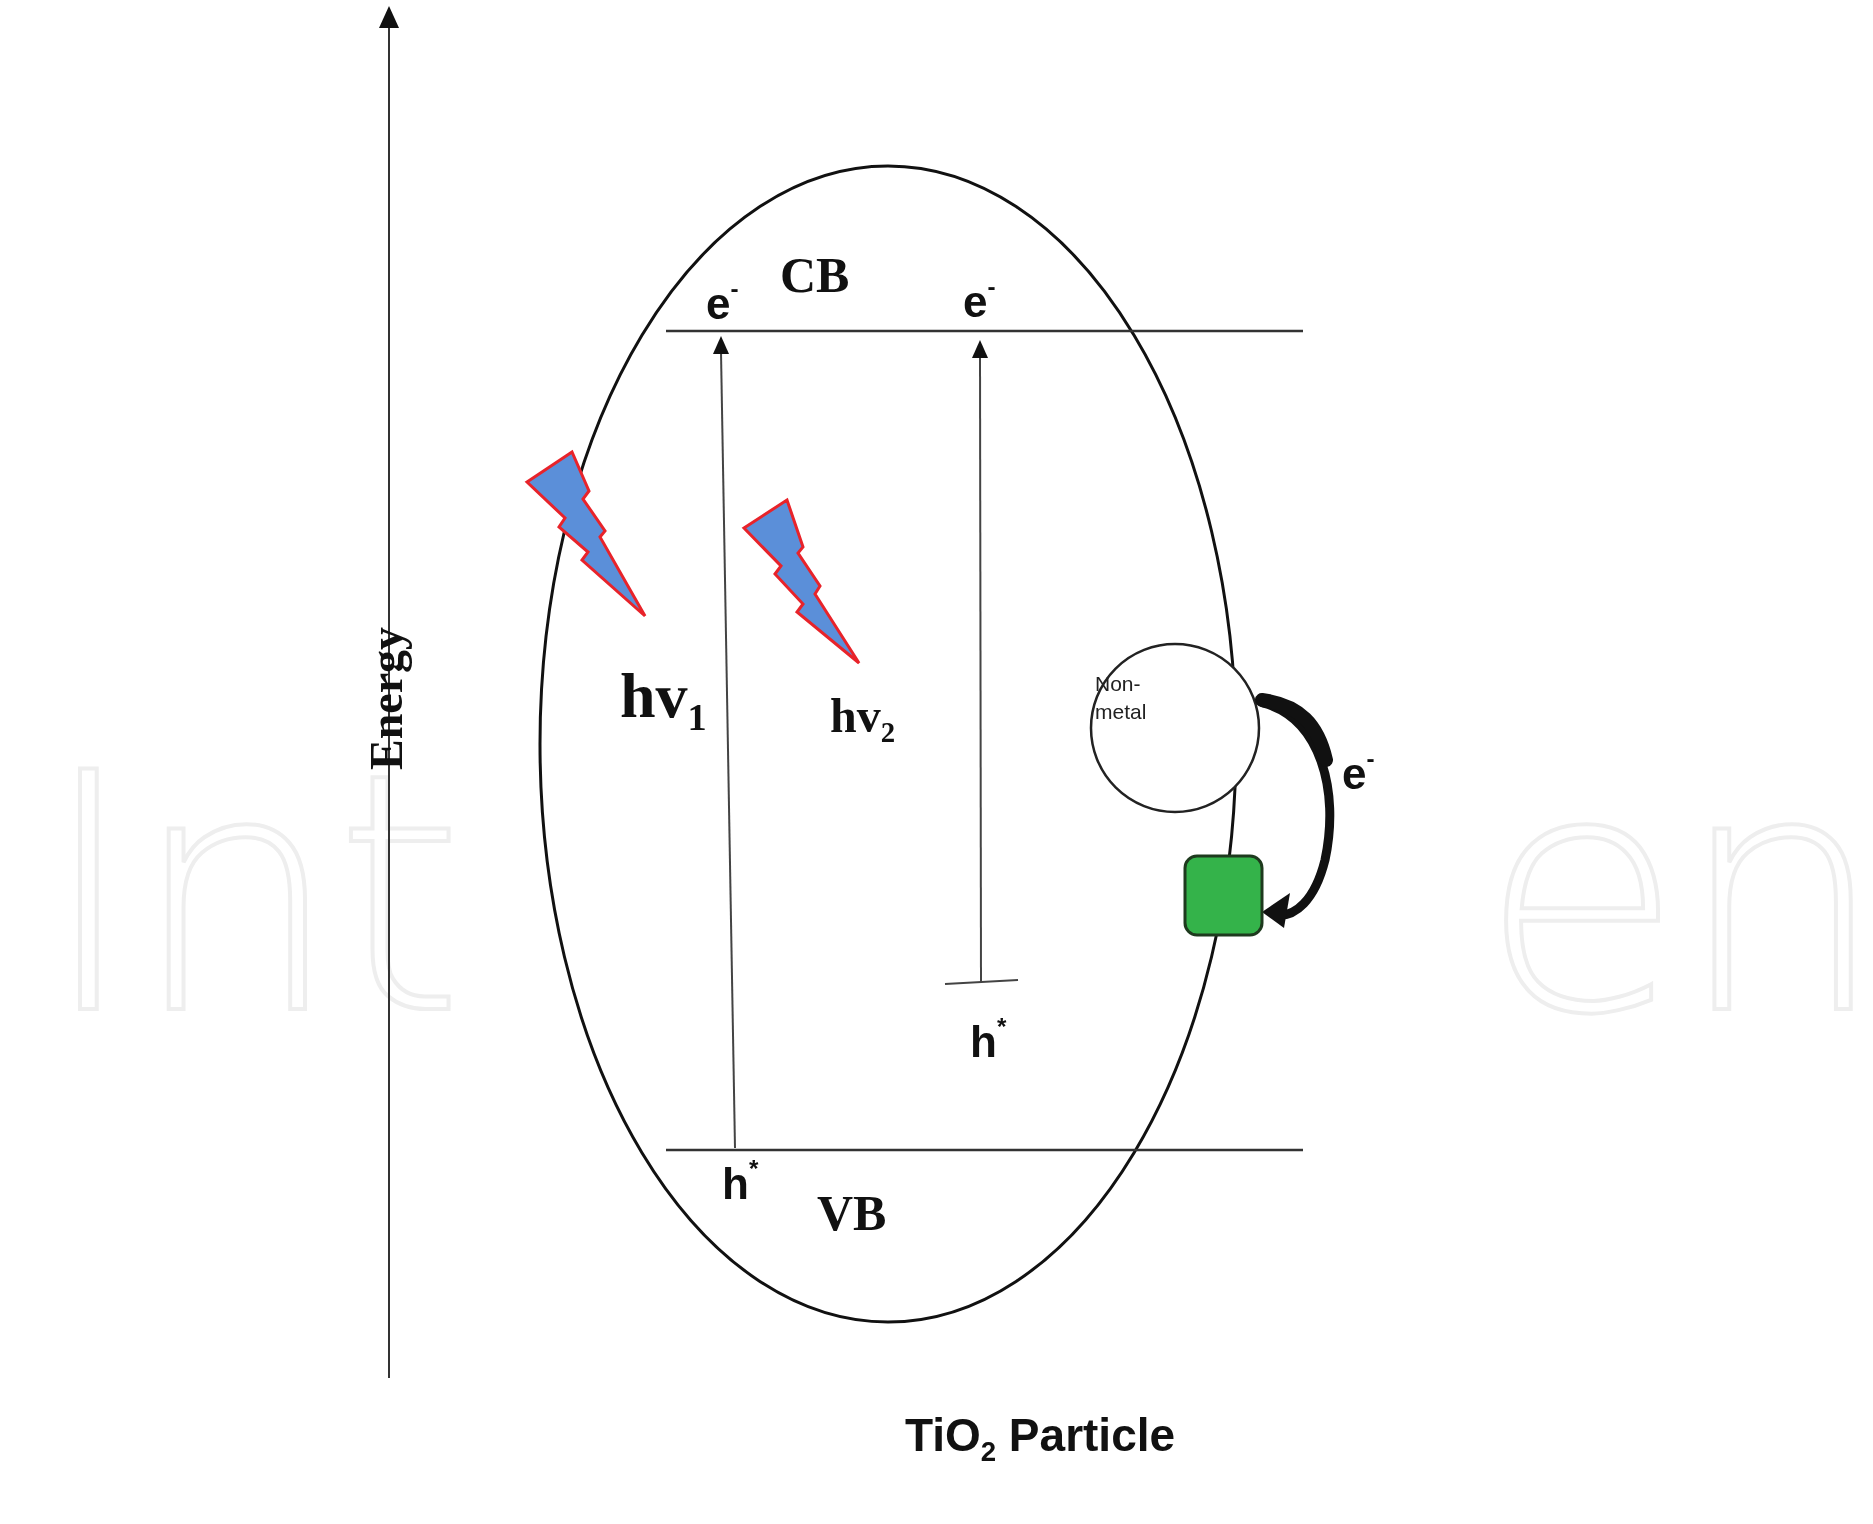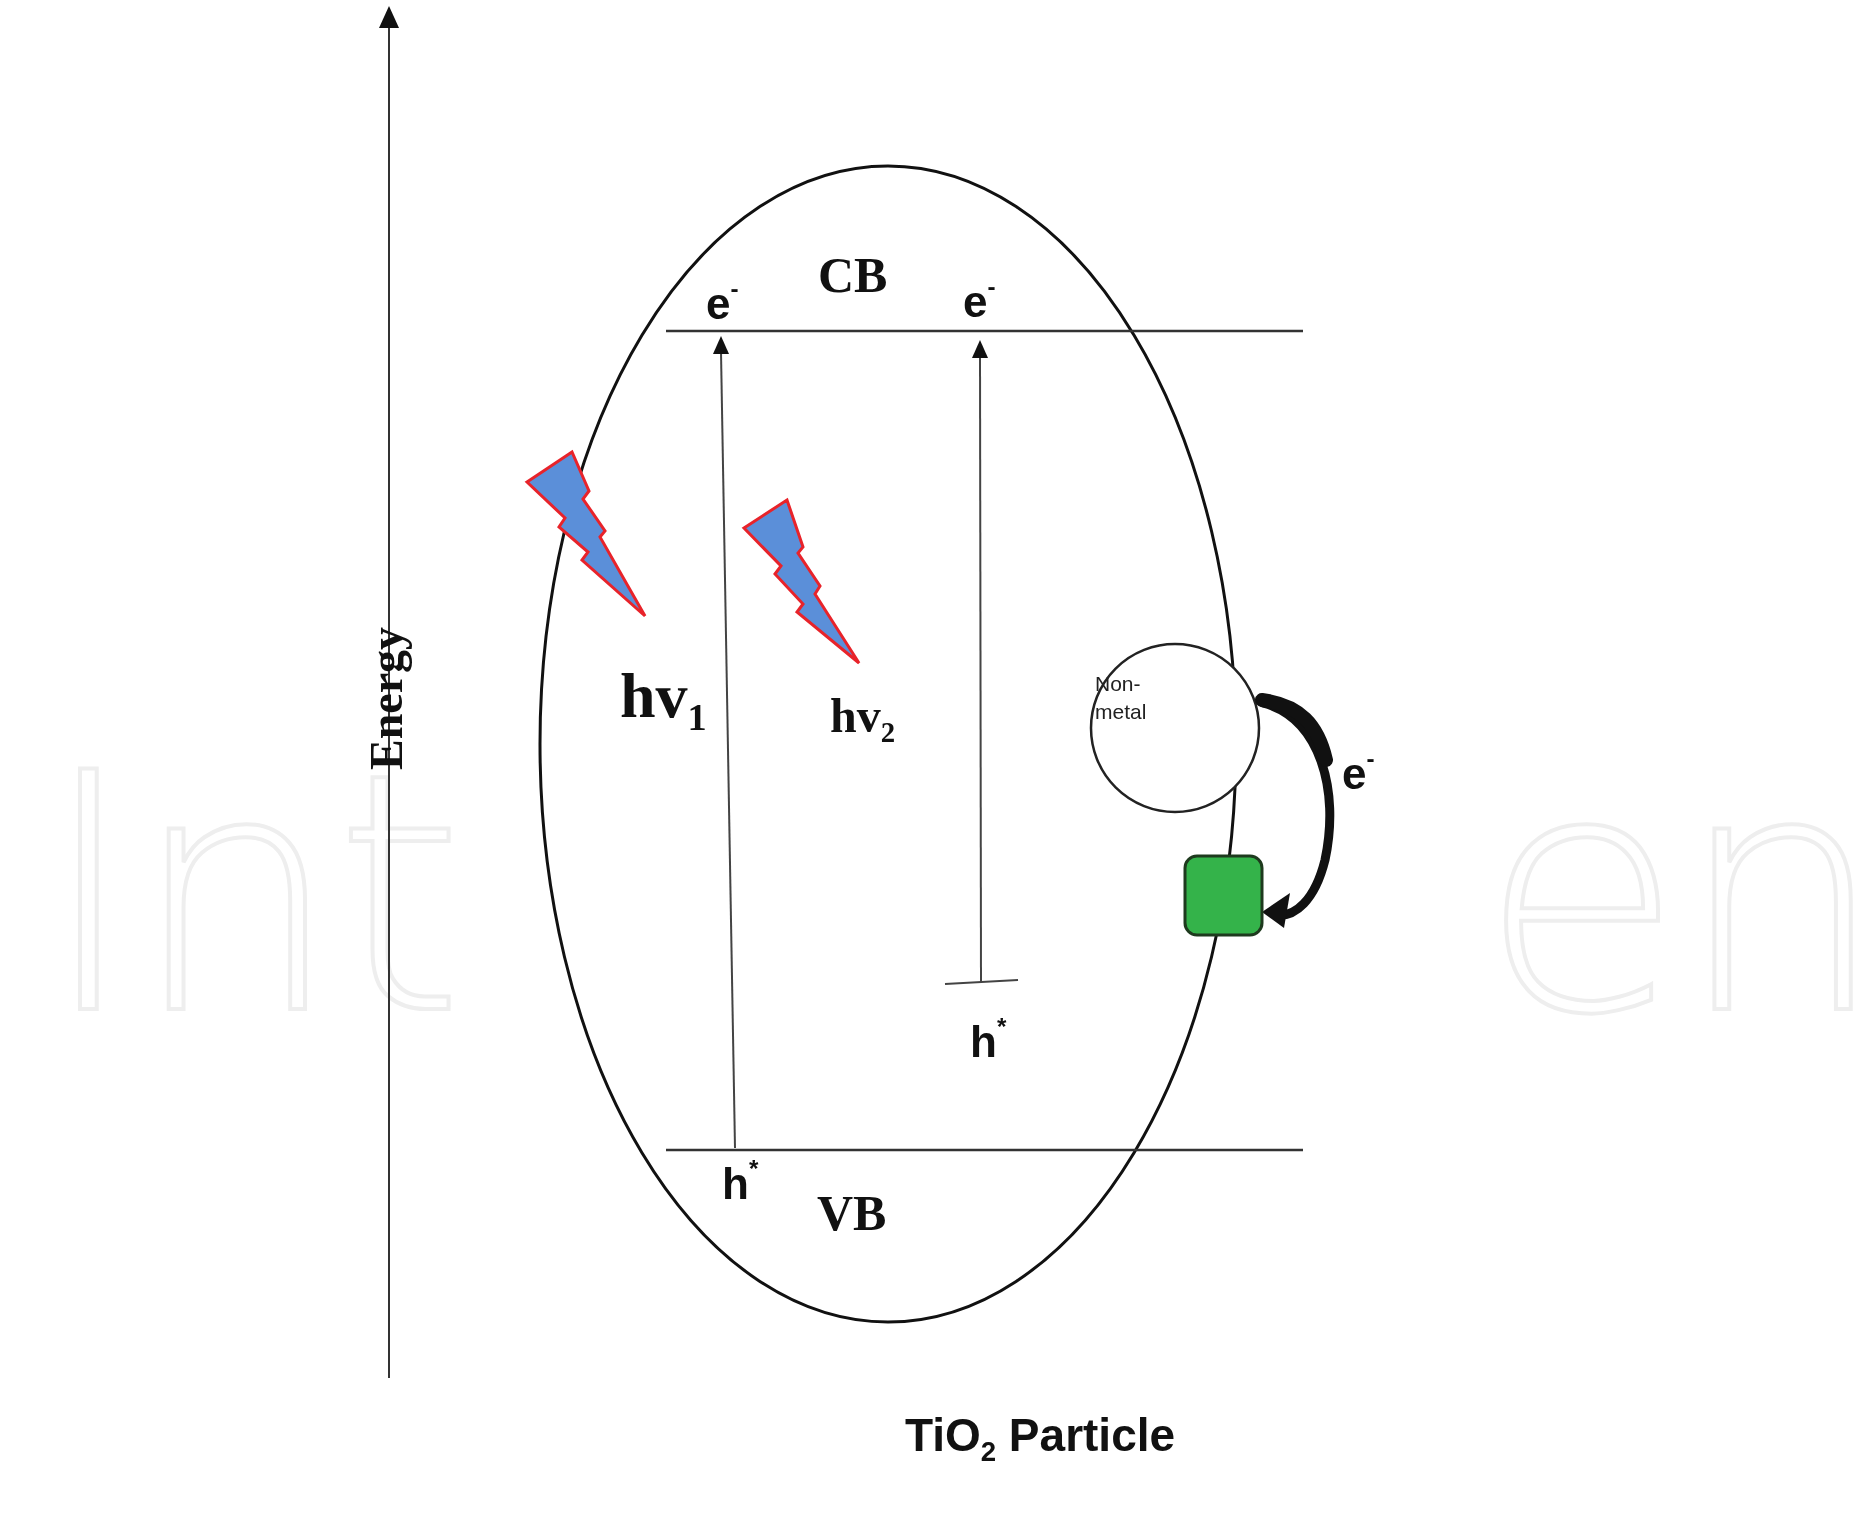--- a/index.html
+++ b/index.html
@@ -158,21 +158,21 @@
       <path d="M1263,703 C1320,718 1340,790 1325,860 C1315,900 1295,918 1275,915" fill="none" stroke="#111" stroke-width="9" stroke-linecap="round"></path>
       <path d="M1262,700 C1300,705 1318,725 1326,760" fill="none" stroke="#111" stroke-width="14" stroke-linecap="round"></path>
       <polygon points="1262,912 1290,893 1284,928" fill="#111"></polygon>
     </g>
 
     <rect x="1185" y="856" width="77" height="79" rx="12" ry="12" fill="#34b34a" stroke="#1e3a1e" stroke-width="3"></rect>
   </svg>
 
   <div class="energy-label">Energy</div>
 
-  <div class="serif-bold" style="left:818px; top:250px; font-size:50px;">CB</div>
+  <div class="serif-bold" style="left:780px; top:250px; font-size:50px;">CB</div>
   <div class="serif-bold" style="left:817px; top:1188px; font-size:50px;">VB</div>
 
   <div class="sans-bold" style="left:706px; top:282px; font-size:44px;"><span>e</span><sup>-</sup></div>
   <div class="sans-bold" style="left:963px; top:280px; font-size:44px;"><span>e</span><sup>-</sup></div>
 
   <div class="sans-bold" style="left:722px; top:1162px; font-size:44px;"><span>h</span><sup>*</sup></div>
   <div class="sans-bold" style="left:970px; top:1020px; font-size:44px;"><span>h</span><sup>*</sup></div>
 
   <div class="serif-bold" style="left:620px; top:664px; font-size:64px;"><span>hv</span><sub>1</sub></div>
   <div class="serif-bold" style="left:815px; top:692px; font-size:48px;margin-left:15px;"><span>hv</span><sub>2</sub></div>

